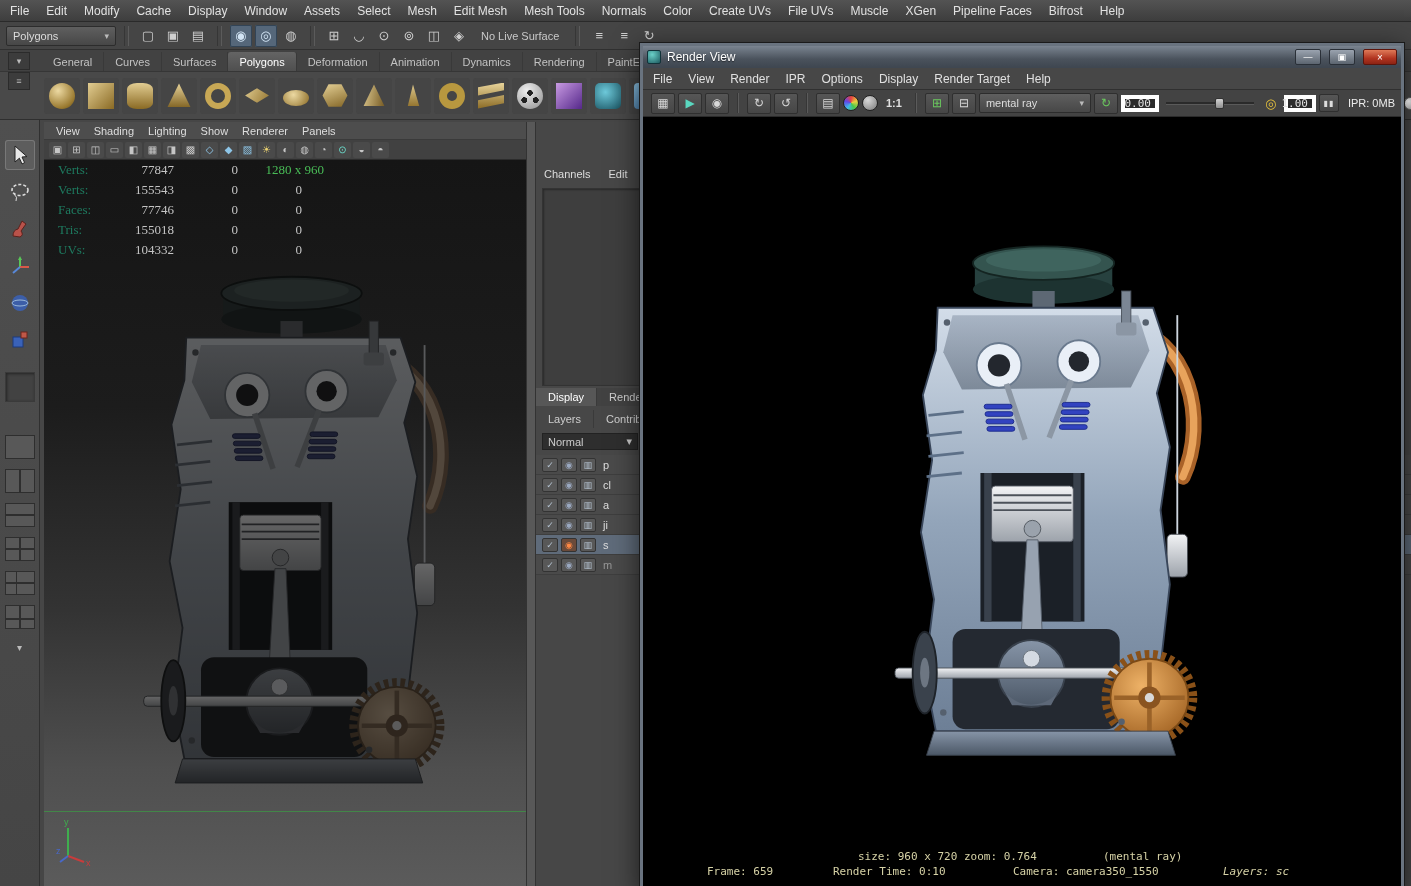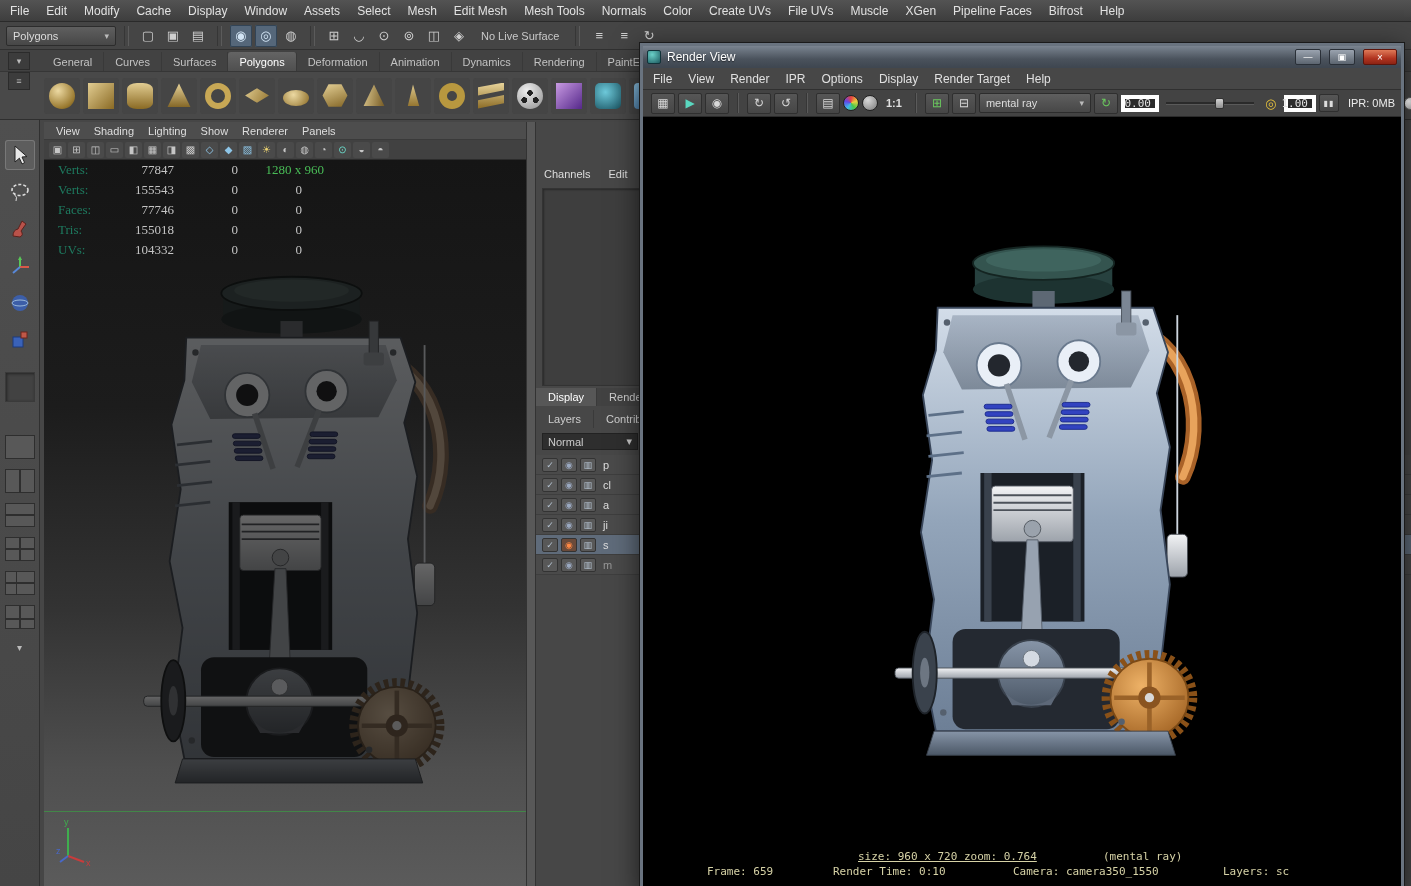--- a/index.html
+++ b/index.html
@@ -147,26 +147,26 @@
     border:1px solid #333;border-radius:2px;}
   .photo-icon{width:20px;height:20px;display:flex;align-items:center;justify-content:center;color:#e6c23c;font-size:13px;flex:0 0 auto;}
   .pausebtn{width:20px;height:18px;background:linear-gradient(#565656,#464646);border:1px solid #2f2f2f;border-radius:2px;
     color:#ddd;font-size:8px;letter-spacing:1px;display:flex;align-items:center;justify-content:center;flex:0 0 auto;}
   .ipr-label{font-size:11px;color:#ececec;margin:0 6px;white-space:nowrap;}
   .status-circ{width:13px;height:13px;border-radius:50%;background:radial-gradient(circle at 35% 30%,#cfcfcf,#8a8a8a);
     border:1px solid #555;flex:0 0 auto;}
   .rw-canvas{position:absolute;left:0;top:71px;right:0;bottom:0;background:#000;overflow:hidden;}
   .render-img{position:absolute;left:200px;top:112px;width:390px;height:540px;}
   .rst{position:absolute;font-family:"DejaVu Sans Mono",monospace;font-size:11px;color:var(--status_text,#d6d2a6);white-space:pre;}
-  .rst.size{left:215px;bottom:26px;text-decoration:underline;}
+  .rst.size{left:215px;bottom:26px;}
   .rst.note{left:460px;bottom:26px;}
   .rst.frame{left:64px;bottom:11px;}
   .rst.time{left:190px;bottom:11px;}
   .rst.cam{left:370px;bottom:11px;}
-  .rst.lays{left:580px;bottom:11px;}
+  .rst.lays{left:580px;bottom:11px;font-style:italic;}
   .hiddensvg{position:absolute;width:0;height:0;overflow:hidden;}
 </style>
 </head>
 <body>
 
 <div id="root">
 
   <svg class="hiddensvg" aria-hidden="true">
     <defs>
       <linearGradient id="gm1" x1="0" y1="0" x2="0" y2="1">

